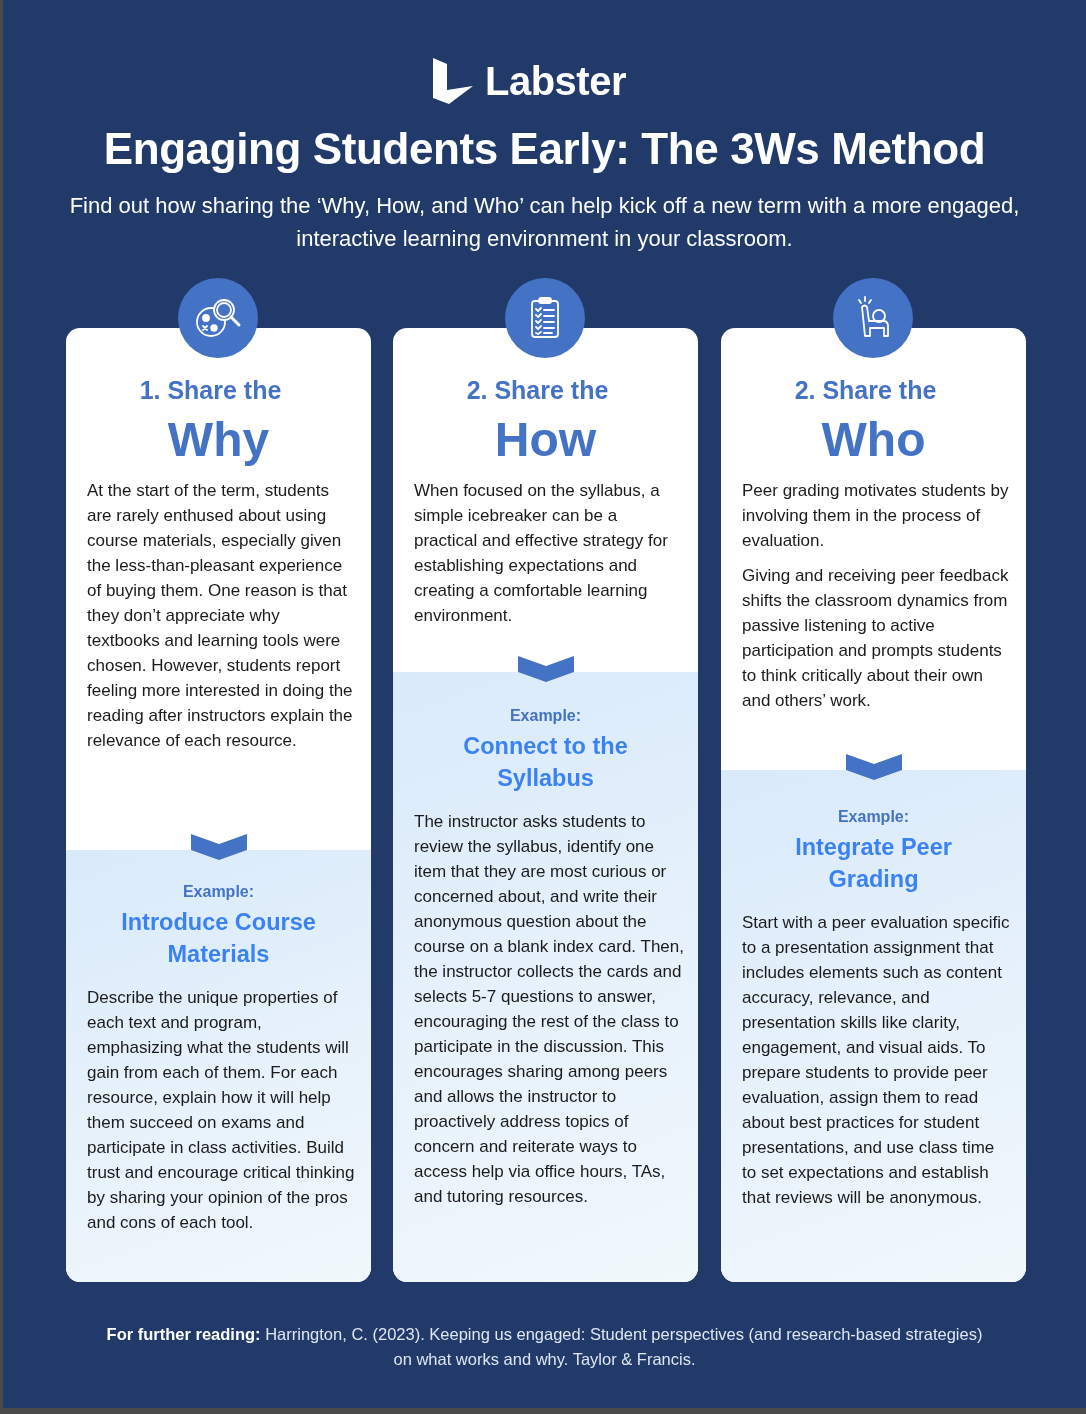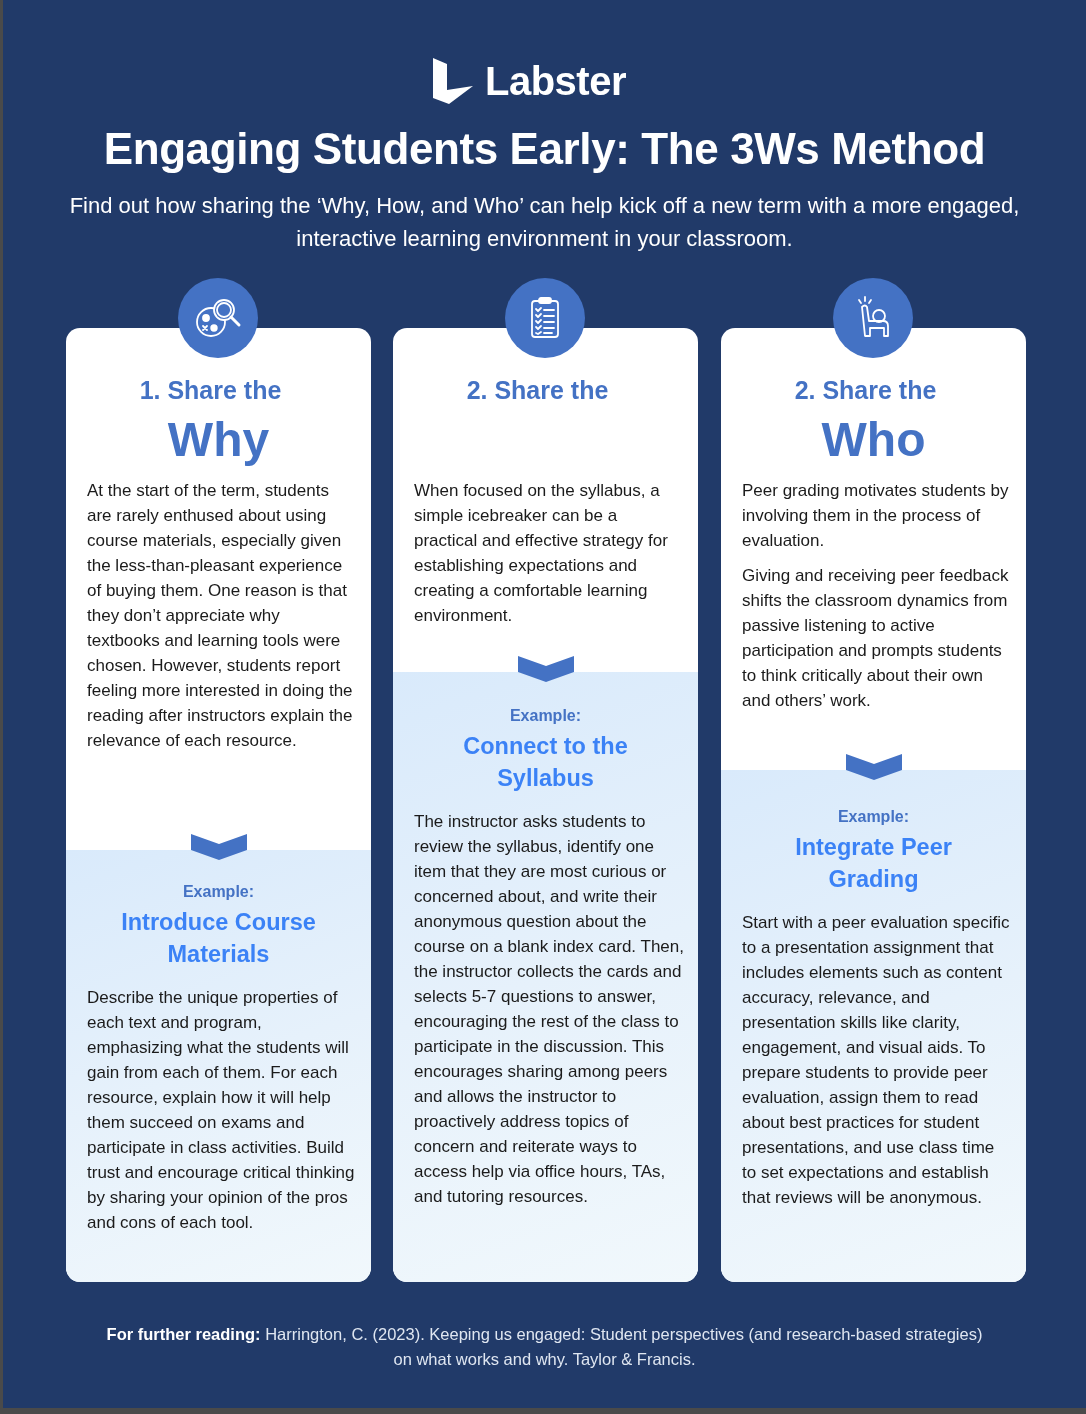--- a/index.html
+++ b/index.html
@@ -93,20 +93,21 @@
     <div class="example-title" style="top:578px; left:40px; right:40px;">Introduce Course Materials</div>
     <div class="body-text" style="top:657px;">Describe the unique properties of each text and program, emphasizing what the students will gain from each of them. For each resource, explain how it will help them succeed on exams and participate in class activities. Build trust and encourage critical thinking by sharing your opinion of the pros and cons of each tool.</div>
   </div>
 
   <div class="card" style="left:390px;">
     <div class="lower" style="top:344px;"></div>
     <svg class="chevron" style="top:328px;" viewBox="0 0 56 26">
       <polygon points="0,0 28,10 56,0 56,16 28,26 0,16" fill="#4472c4"></polygon>
     </svg>
     <div class="share-the">2. Share the</div>
+    <div class="big-word">How</div>
     <div class="body-text" style="top:150px;">
       <p>When focused on the syllabus, a simple icebreaker can be a practical and effective strategy for establishing expectations and creating a comfortable learning environment.</p>
     </div>
     <div class="example-label" style="top:379px;">Example:</div>
     <div class="example-title" style="top:402px; left:50px; right:50px;">Connect to the Syllabus</div>
     <div class="body-text" style="top:481px;">The instructor asks students to review the syllabus, identify one item that they are most curious or concerned about, and write their anonymous question about the course on a blank index card. Then, the instructor collects the cards and selects 5-7 questions to answer, encouraging the rest of the class to participate in the discussion. This encourages sharing among peers and allows the instructor to proactively address topics of concern and reiterate ways to access help via office hours, TAs, and tutoring resources.</div>
   </div>
 
   <div class="card" style="left:718px;">
     <div class="lower" style="top:442px;"></div>

